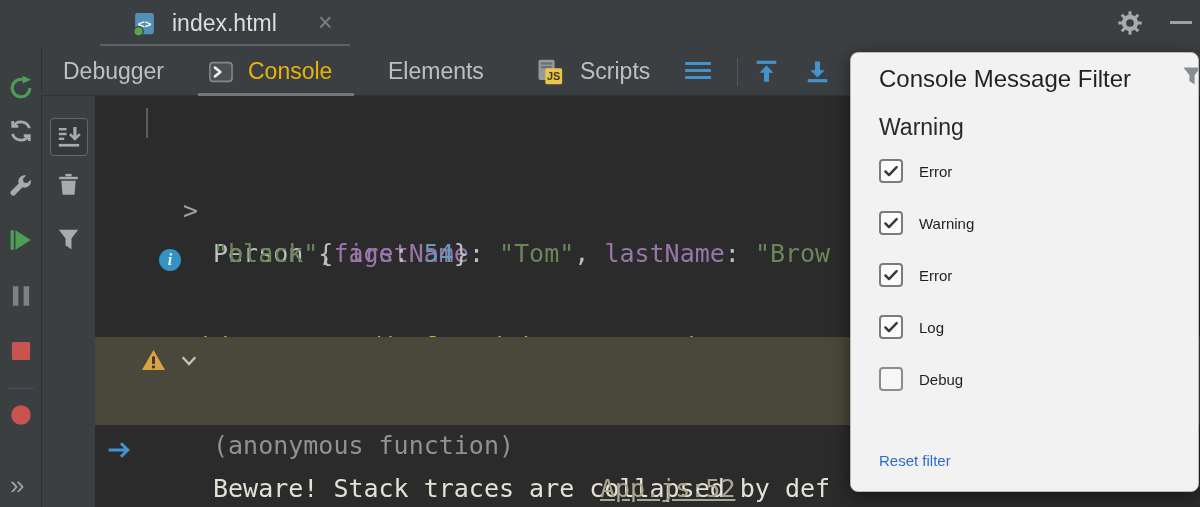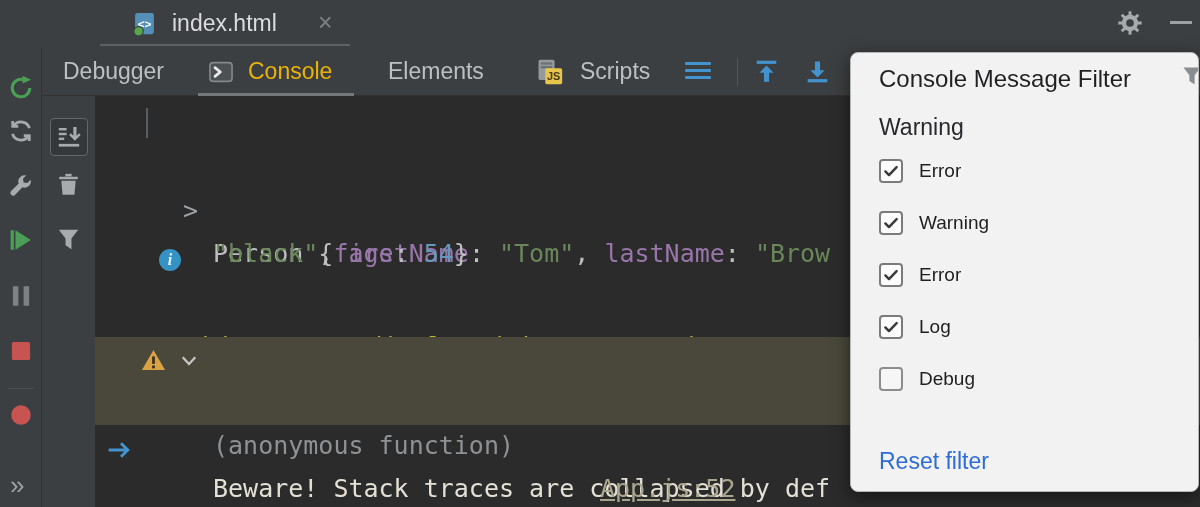--- a/index.html
+++ b/index.html
@@ -53,22 +53,22 @@
   
   .popup{left:850px;top:52px;width:347px;height:438px;background:#f2f2f2;border:1px solid #b7b7b7;
     border-radius:8px;box-shadow:0 4px 18px rgba(0,0,0,0.5);overflow:hidden;z-index:20;}
   .popup-title{left:28px;top:4px;height:44px;line-height:44px;color:#1f2123;font-size:24px;}
   .popup-section{left:28px;top:56px;height:36px;line-height:36px;color:#27292c;font-size:23px;}
   .filter-list{left:28px;top:92px;width:290px;}
   .filter-row{height:52px;display:flex;align-items:center;gap:16px;cursor:default;}
   .checkbox{width:24px;height:24px;border:2px solid #7b7b7b;border-radius:4px;background:#fcfcfc;
     display:flex;align-items:center;justify-content:center;box-sizing:border-box;}
   .checkbox:not(.checked){border-color:#8d8d8d;background:#f6f6f6;}
-  .filter-label{color:#1d1f21;font-size:19px;}
-  .reset-link{left:28px;top:390px;height:36px;line-height:36px;color:#2d6bd8;font-size:23px;cursor:pointer;}
+  .filter-label{color:#1d1f21;font-size:15px;}
+  .reset-link{left:28px;top:390px;height:36px;line-height:36px;color:#2d6bd8;font-size:15px;cursor:pointer;}
   .popup-corner-icon{right:-5px;top:12px;}
 </style>
 </head>
 <body>
 
 <div class="abs titlebar">
 
   <div class="abs file-tab"></div>
   <svg class="abs" style="left:132px;top:11px;" width="25" height="25" viewBox="0 0 16 16">
     <rect x="2" y="1.2" width="12" height="13.6" rx="1.5" fill="#548fb8"></rect>

